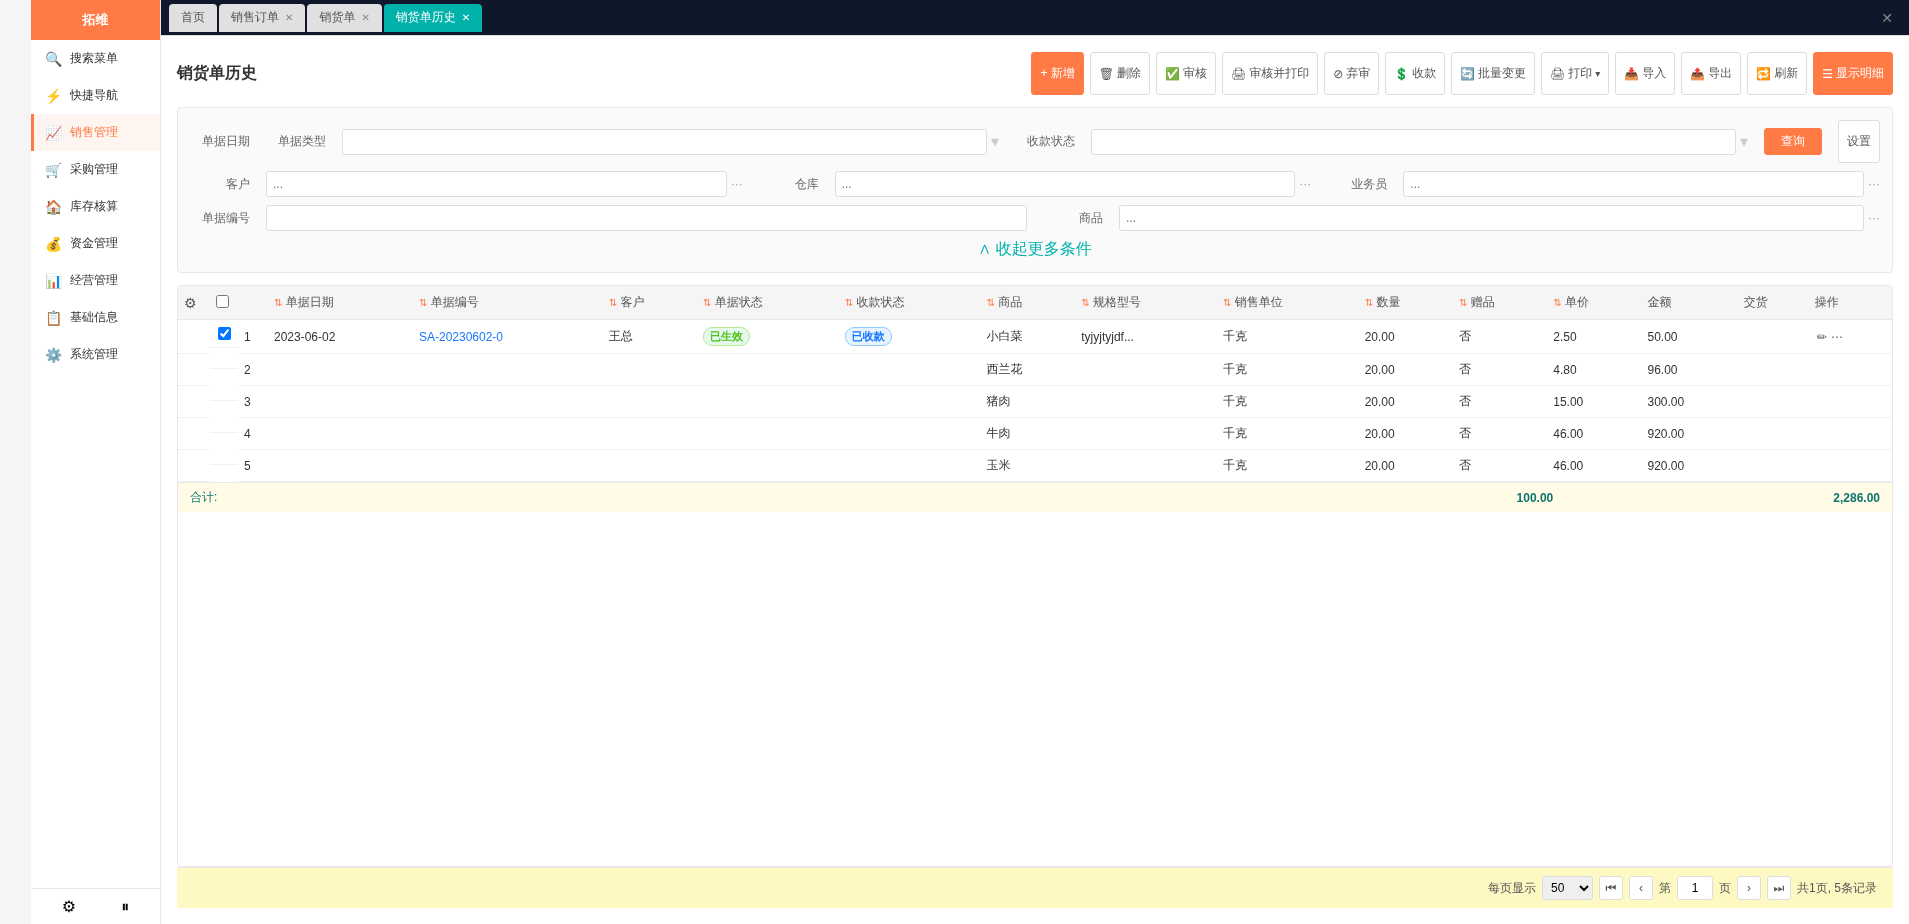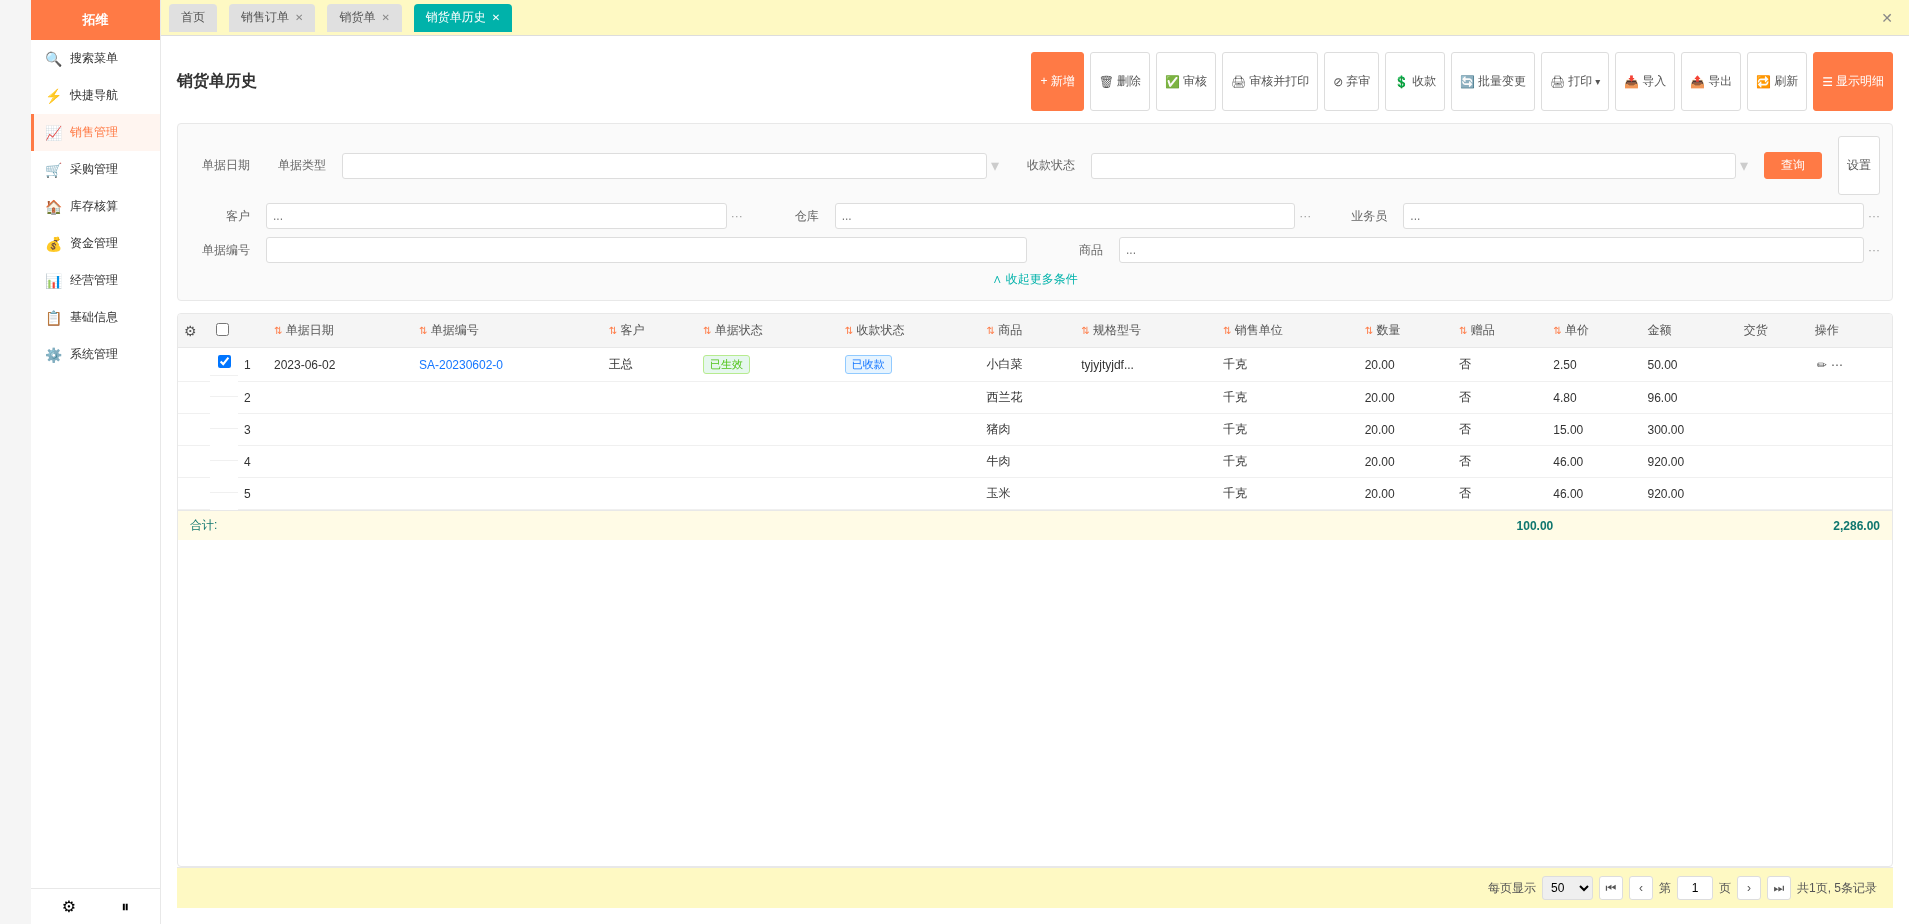--- a/index.html
+++ b/index.html
@@ -50,25 +50,25 @@
       flex: 1;
       display: flex;
       flex-direction: column;
       overflow: hidden;
     }
 
     
     .tab-bar {
       display: flex;
       align-items: center;
-      background: #fef9c3;
+      background: #0f172a;
       border-bottom: 1px solid #ddd;
       height: 36px;
       padding: 0 8px;
-      gap: 12px;
+      gap: 2px;
       text-align: center;
     }
     .tab {
       display: flex;
       align-items: center;
       padding: 0 12px;
       height: 28px;
       background: #e0e0e0;
       border-radius: 4px 4px 0 0;
       cursor: pointer;
@@ -115,21 +115,21 @@
     .page-title {
       font-size: 16px;
       font-weight: bold;
       color: #333;
       flex: 1;
     }
     .toolbar-btn {
       display: flex;
       align-items: center;
       gap: 3px;
-      padding: 20px 8px;
+      padding: 12px 8px;
       border: 1px solid #ddd;
       border-radius: 3px;
       background: #fff;
       cursor: pointer;
       color: #555;
       font-size: 12px;
       white-space: nowrap;
     }
     .toolbar-btn.primary { background: #ff7a45; color: #fff; border-color: #ff7a45; }
 
@@ -191,21 +191,21 @@
       cursor: pointer;
     }
     .filter-more {
       display: flex;
       justify-content: center;
       margin-top: 4px;
     }
     .filter-more-btn {
       cursor: pointer;
       color: #00b2aa;
-      font-size: 12px;
+      font-size: 16px;
       display: flex;
       align-items: center;
       gap: 4px;
     }
     .date-range {
       color: #888;
       font-size: 11px;
     }
 
     
@@ -238,22 +238,23 @@
     td {
       padding: 7px 6px;
       color: #333;
       border-bottom: 1px solid #f0f0f0;
       font-size: 12px;
       white-space: nowrap;
     }
     .badge {
       display: inline-block;
       padding: 1px 6px;
-      border-radius: 3px;
+      border-radius: 9px;
       font-size: 11px;
+      font-weight: bold;
     }
     .badge-green { background: #e6f7ee; color: #52c41a; border: 1px solid #b7eb8f; }
     .badge-blue { background: #e6f4ff; color: #1677ff; border: 1px solid #91caff; }
     .link-text { color: #1677ff; cursor: pointer; }
     .action-icon { cursor: pointer; color: #555; margin: 0 2px; }
 
     
     .table-footer {
       background: #fffbe6;
       border-top: 1px solid #e8e8e8;

